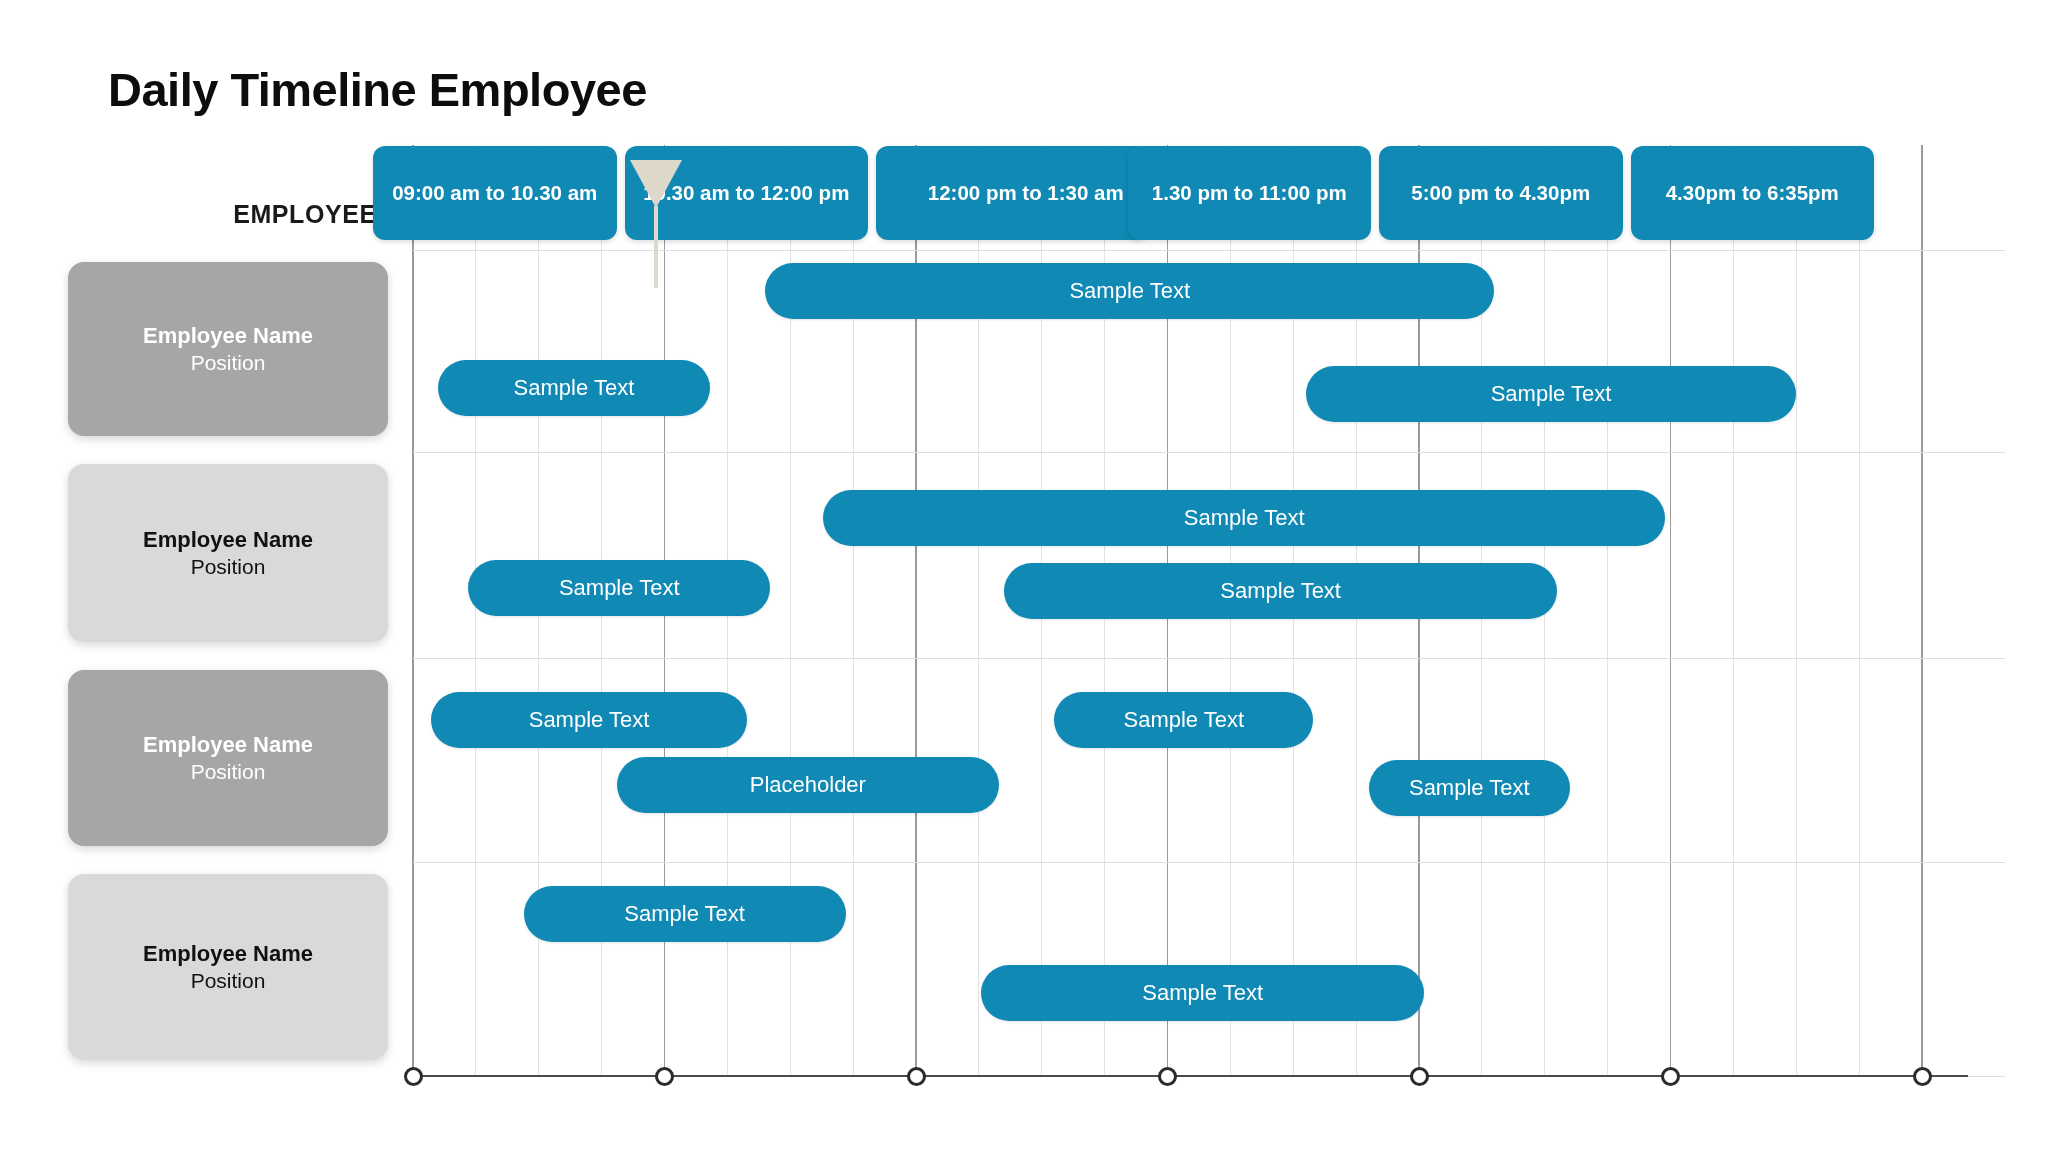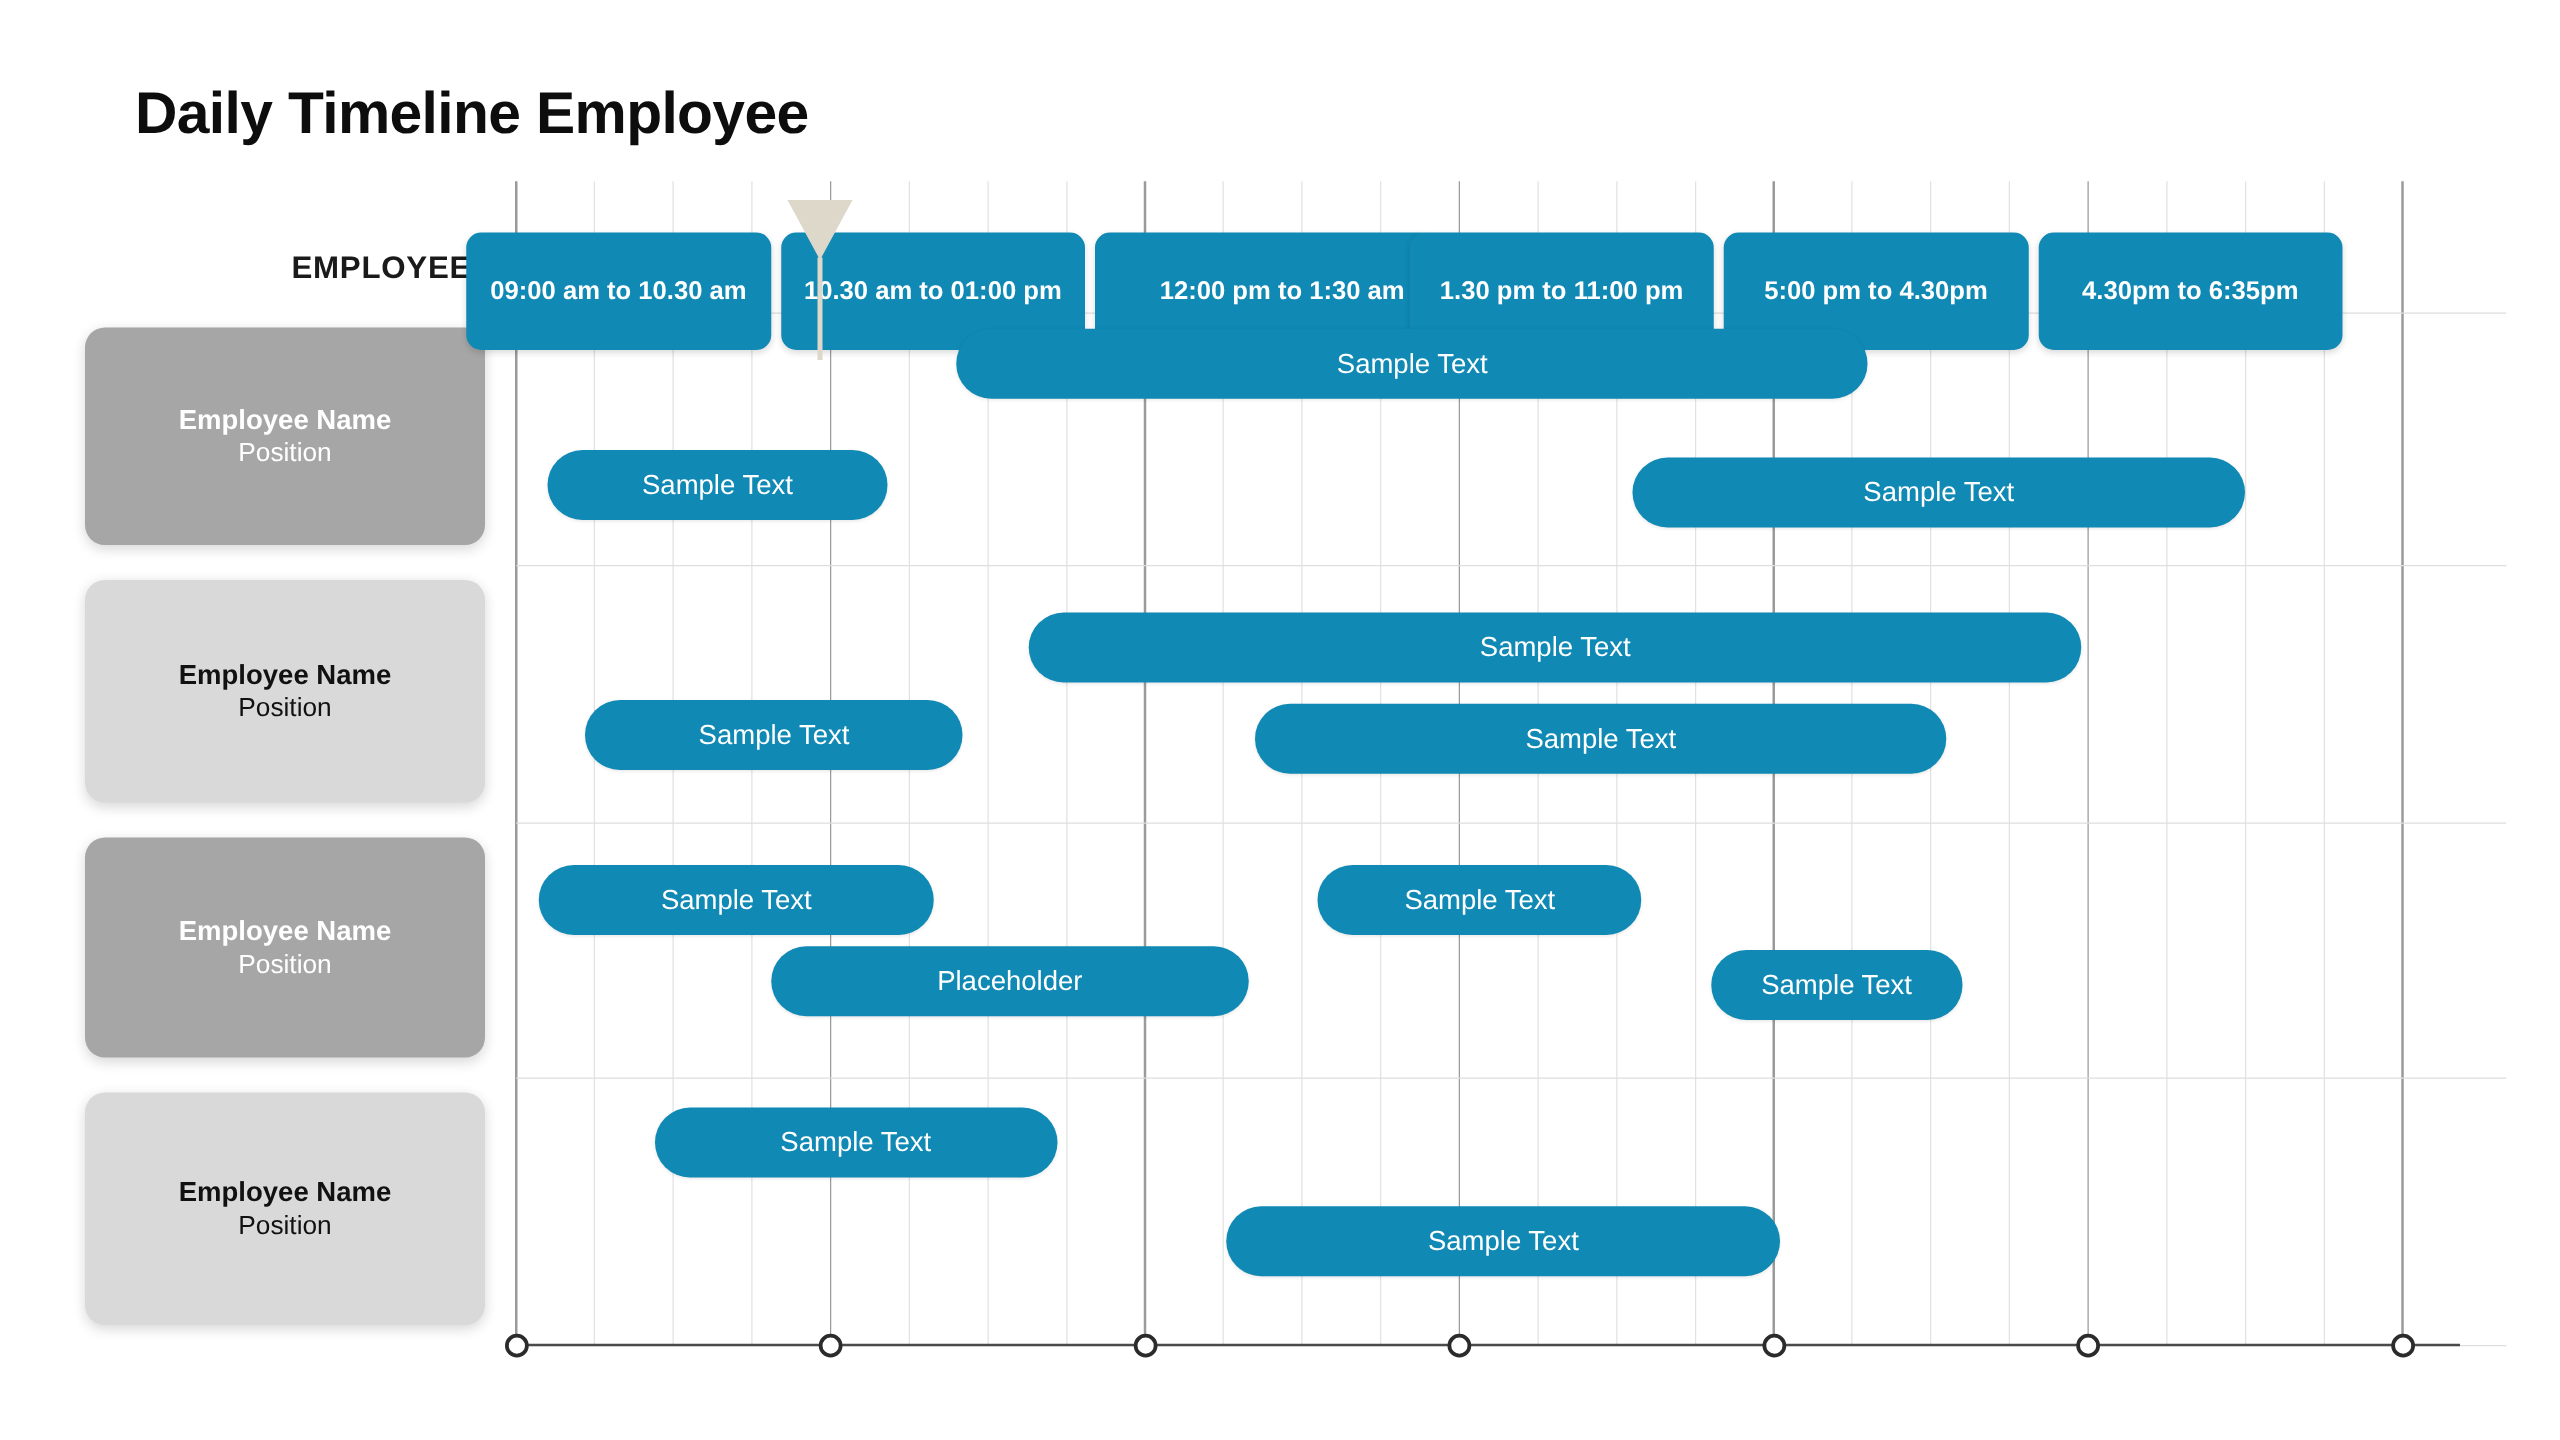--- a/index.html
+++ b/index.html
@@ -119,21 +119,20 @@
     border-radius: 12px;
     color: #ffffff;
     font-size: 20.5px;
     font-weight: bold;
     display: flex;
     align-items: center;
     justify-content: center;
     text-align: center;
     box-shadow: 0 2px 5px rgba(0,0,0,0.14);
     white-space: nowrap;
-    margin-top: 40px;
   }
 
   
   #time-marker {
     position: absolute;
     top: 160px;
     width: 52px;
     height: 130px;
     pointer-events: none;
   }
@@ -248,21 +247,21 @@
         <div class="emp-pos">Position</div>
       </div>
       <div class="emp-card light" style="top: 874px; height: 186px;">
         <div class="emp-name">Employee Name</div>
         <div class="emp-pos">Position</div>
       </div>
     </div>
 
   <div id="header-layer">
       <div class="time-pill" style="left: 373px; width: 243.5px; top: 146px;">09:00 am to 10.30 am</div>
-      <div class="time-pill" style="left: 624.5px; width: 243.5px; top: 146px;">10.30 am to 01:00 pm</div>
+      <div class="time-pill" style="left: 624.5px; width: 243.5px; top: 146px;">10.30 am to 12:00 pm</div>
       <div class="time-pill" style="left: 876px; width: 243.5px; top: 146px; padding-left: 28px;">12:00 pm to 1:30 am</div>
       <div class="time-pill" style="left: 1127.5px; width: 243.5px; top: 146px;">1.30 pm to 11:00 pm</div>
       <div class="time-pill" style="left: 1379px; width: 243.5px; top: 146px;">5:00 pm to 4.30pm</div>
       <div class="time-pill" style="left: 1630.5px; width: 243.5px; top: 146px;">4.30pm to 6:35pm</div>
     </div>
 
   <div id="time-marker" style="left: 629.5px;">
     <div class="tri"></div>
     <div class="stem"></div>
   </div>

